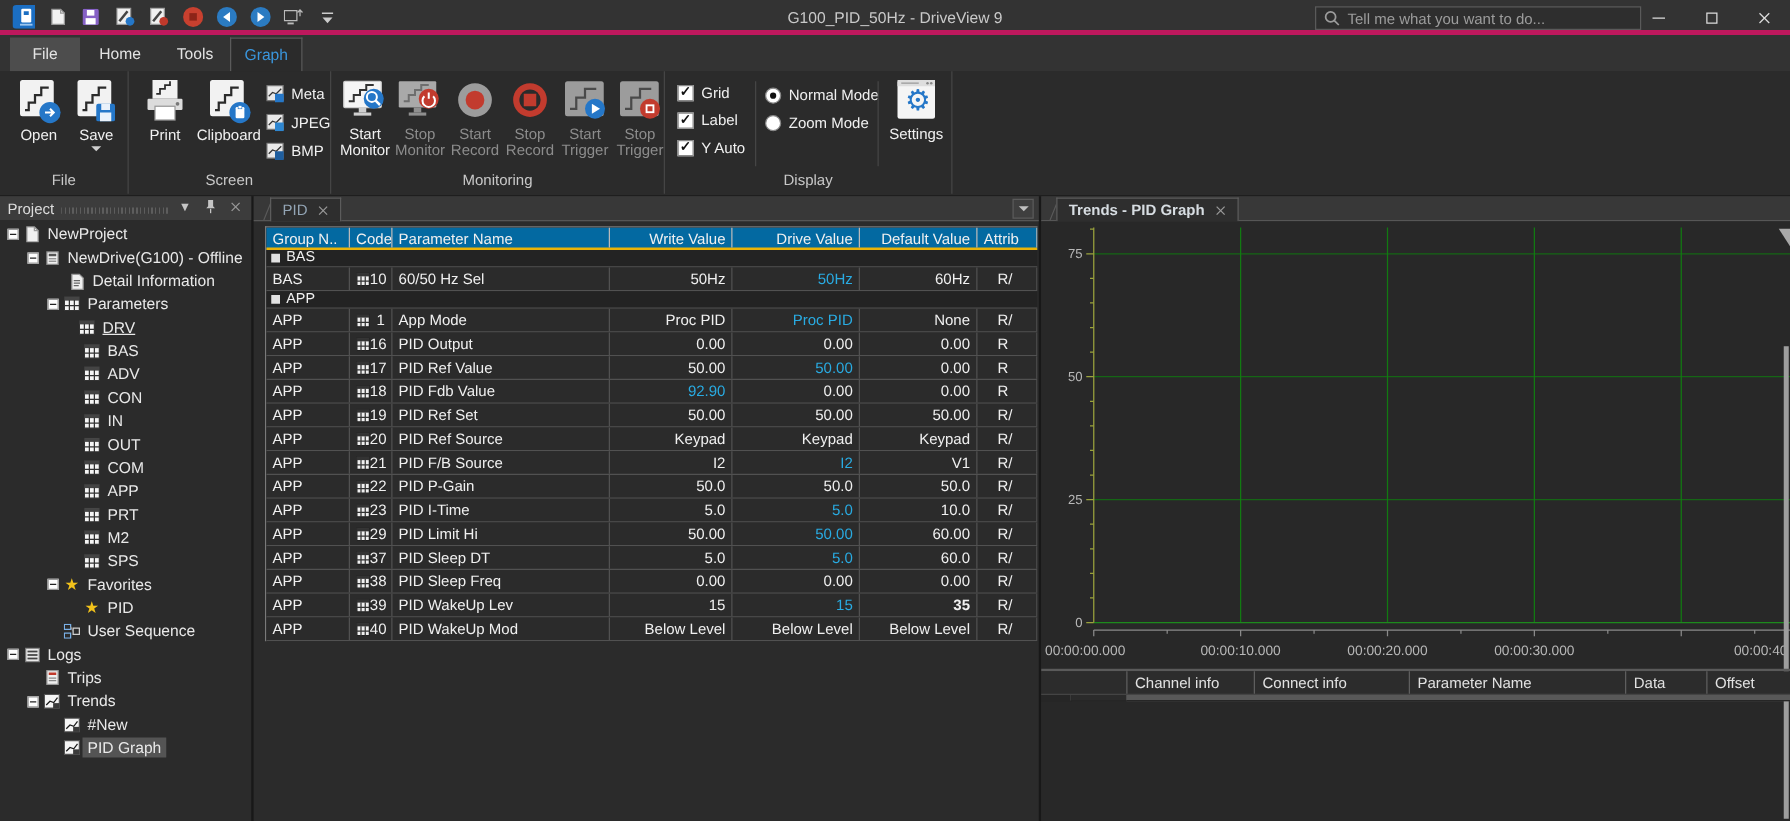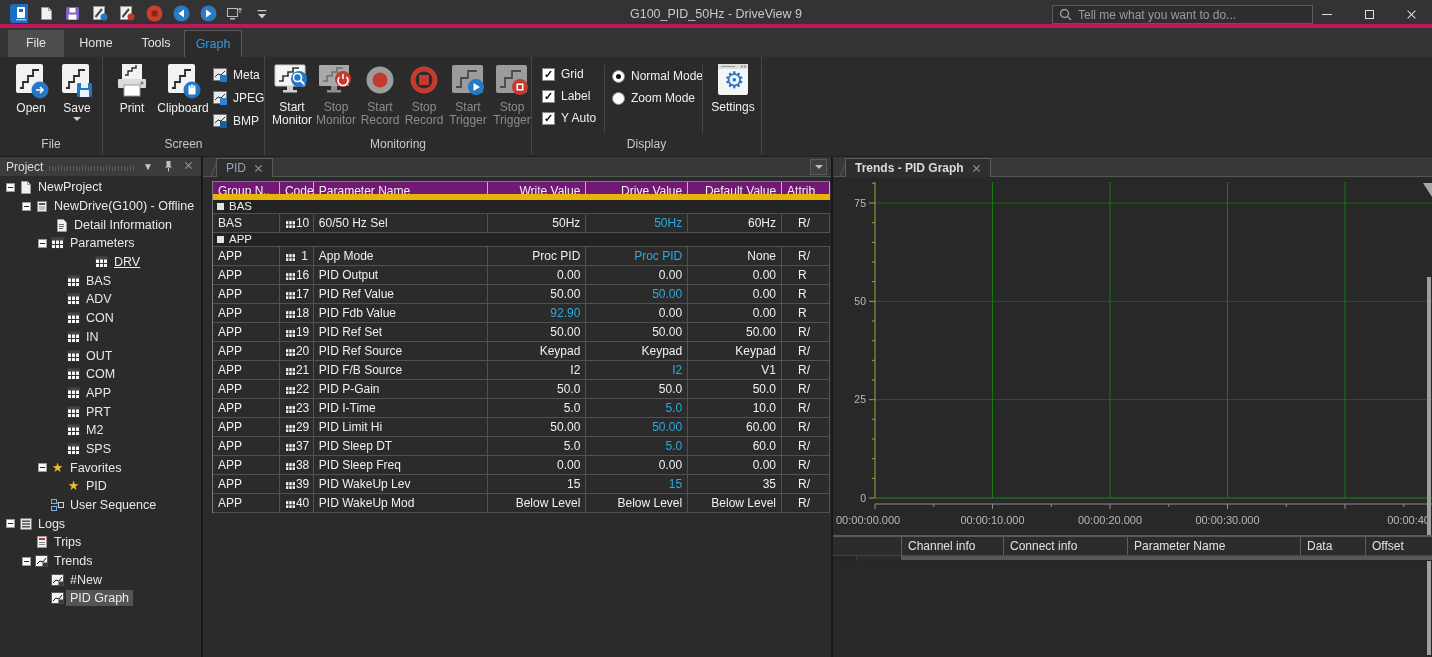--- a/index.html
+++ b/index.html
@@ -67,21 +67,21 @@
 .doc-tab .ttext{font-size:12px;color:#93a5b5}
 .doc-tab.focused .ttext{color:#d7dde2;font-weight:bold}
 .tclose{position:relative;width:9px;height:9px;display:inline-block}
 .tclose::before,.tclose::after{content:"";position:absolute;left:4px;top:0;width:1px;height:9px;background:#9a9a9a}
 .tclose::before{transform:rotate(45deg)}.tclose::after{transform:rotate(-45deg)}
 .slant{position:absolute;top:2px;height:17px;width:8px;border-right:1px solid #5a5a5a;transform:skewX(-22deg)}
 .tab-dd{position:absolute;top:2px;right:4px;width:17px;height:16px;background:#3f3f3f;border:1px solid #5a5a5a;display:flex;align-items:center;justify-content:center}
 .tab-dd i{width:0;height:0;border-left:4px solid transparent;border-right:4px solid transparent;border-top:4px solid #c0c0c0}
 #param-table{position:absolute;left:9px;top:24px;width:618px;border-top:1px solid #7a7a7a;border-left:1px solid #7a7a7a;overflow:hidden}
 .pt-row{display:flex;height:19px;line-height:18px;border-bottom:1px solid #515151;background:#2b2b2b}
-.pt-row.pt-head{height:18px;background:#701a75;border-bottom:6px solid #eab308}
+.pt-row.pt-head{height:18px;background:#0369a1;border-bottom:2px solid #eab308}
 .pt-cell{border-right:1px solid #515151;padding:0 5px;overflow:hidden;white-space:nowrap;font-size:12px;color:#f0f0f0}
 .pt-head .pt-cell{border-right:1px solid #b9b9b9}
 .pt-group{height:14px;line-height:13px;border-bottom:1px solid #515151;background:#232323;display:flex;align-items:center;padding-left:4px;gap:5px;font-size:11.5px;color:#f0f0f0}
 .gsq{display:inline-block;width:7px;height:7px;background:#e2e2e2}
 .t-right{text-align:right}.t-blue{color:#29abe2}
 .codecell{display:flex;align-items:center;justify-content:space-between}
 
 
 .trends-pane{position:absolute;left:833px;top:157px;width:599px;height:500px;background:#282828}
 #trend-chart{position:absolute;left:0;top:20px}
@@ -429,21 +429,21 @@
           <svg width="13" height="12">
             <rect x="0.5" y="0.5" width="12" height="11" fill="#f5f5f5" stroke="#333"></rect>
             <rect x="0.5" y="0.5" width="12" height="3" fill="#444"></rect>
             <line x1="4.5" y1="3" x2="4.5" y2="11.5" stroke="#333"></line>
             <line x1="8.5" y1="3" x2="8.5" y2="11.5" stroke="#333"></line>
             <line x1="0.5" y1="7.5" x2="12.5" y2="7.5" stroke="#333"></line>
           </svg>
         </span>
         <span class="tlabel">Parameters</span>
       </div>
-      <div class="tree-row" style="padding-left: 80px; text-decoration: underline;">
+      <div class="tree-row" style="padding-left: 48px; text-decoration: underline;">
         <span class="exp"></span>
         <span class="tico">
           <svg width="13" height="12">
             <rect x="0.5" y="0.5" width="12" height="11" fill="#f5f5f5" stroke="#333"></rect>
             <rect x="0.5" y="0.5" width="12" height="3" fill="#444"></rect>
             <line x1="4.5" y1="3" x2="4.5" y2="11.5" stroke="#333"></line>
             <line x1="8.5" y1="3" x2="8.5" y2="11.5" stroke="#333"></line>
             <line x1="0.5" y1="7.5" x2="12.5" y2="7.5" stroke="#333"></line>
           </svg>
         </span>
@@ -942,21 +942,21 @@
             <rect x="0.5" y="0.5" width="10" height="2.6" fill="#333"></rect>
             <line x1="3.8" y1="3" x2="3.8" y2="10.5" stroke="#333"></line>
             <line x1="7.2" y1="3" x2="7.2" y2="10.5" stroke="#333"></line>
             <line x1="0.5" y1="6.8" x2="10.5" y2="6.8" stroke="#333"></line>
           </svg>
           <span>39</span>
         </div>
         <div class="pt-cell " style="width: 174px;">PID WakeUp Lev</div>
         <div class="pt-cell t-right" style="width: 99px;">15</div>
         <div class="pt-cell t-right t-blue" style="width: 102px;">15</div>
-        <div class="pt-cell t-right" style="width: 94px;">35</div>
+        <div class="pt-cell t-right" style="width: 94px; font-weight: bold;">35</div>
         <div class="pt-cell " style="width: 48px; padding-left: 16px;">R/</div>
       </div>
       <div class="pt-row">
         <div class="pt-cell " style="width: 67px;">APP</div>
         <div class="pt-cell t-right codecell" style="width: 34px;">
           <svg width="11" height="11" style="flex:none">
             <rect x="0.5" y="0.5" width="10" height="10" fill="#f0f0f0" stroke="#222"></rect>
             <rect x="0.5" y="0.5" width="10" height="2.6" fill="#333"></rect>
             <line x1="3.8" y1="3" x2="3.8" y2="10.5" stroke="#333"></line>
             <line x1="7.2" y1="3" x2="7.2" y2="10.5" stroke="#333"></line>

